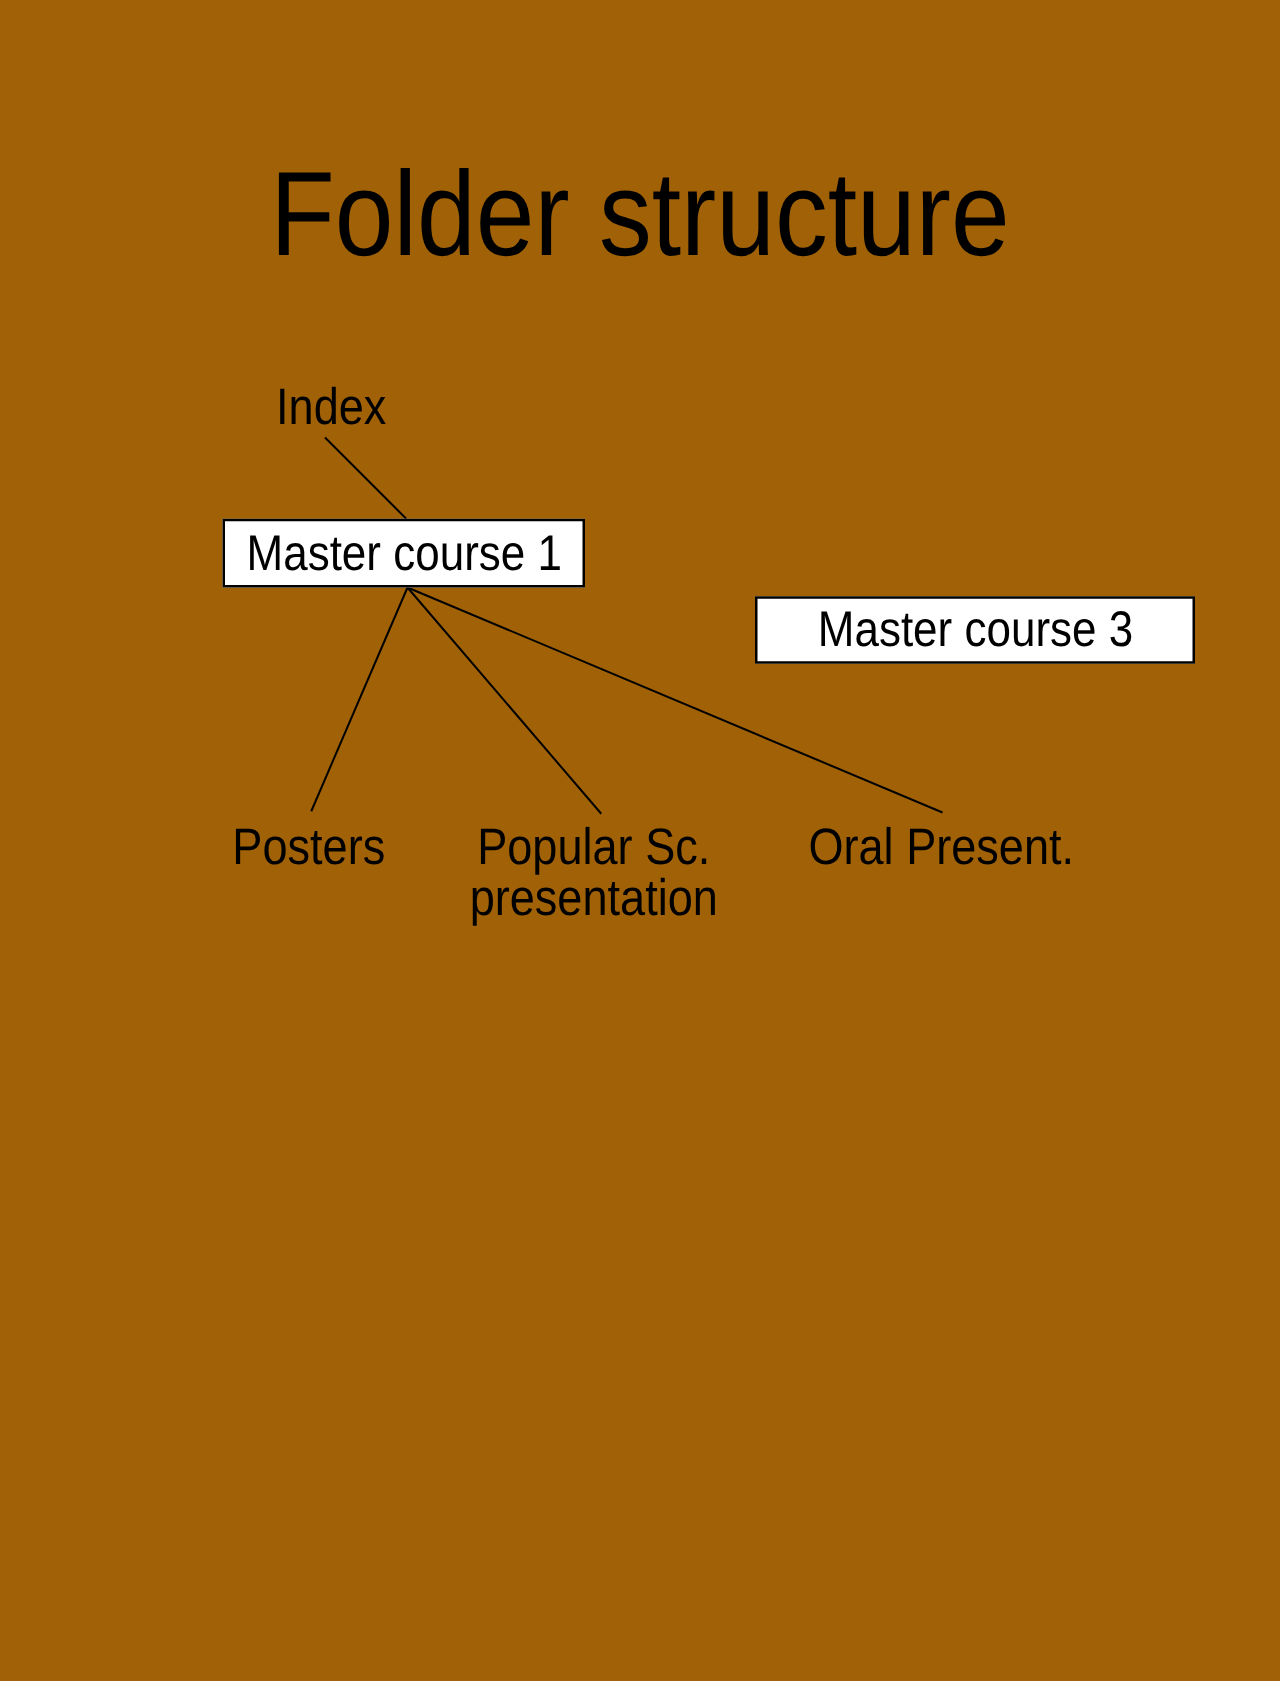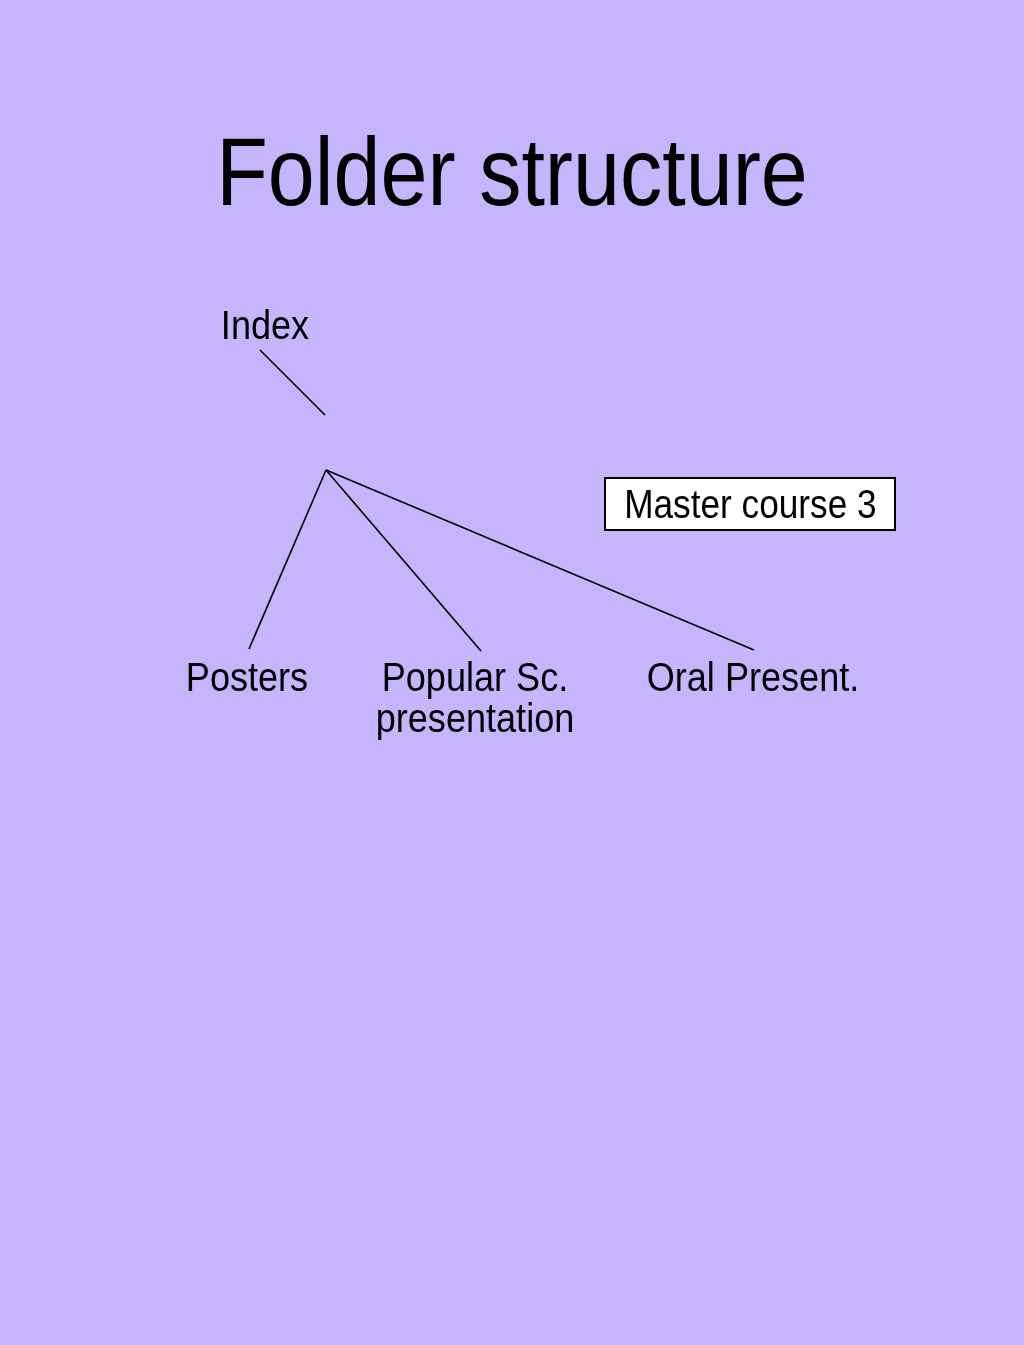--- a/index.html
+++ b/index.html
@@ -4,21 +4,21 @@
 <style>
   html, body {
     margin: 0;
     padding: 0;
     background: #ffffff;
   }
   .slide {
     position: relative;
     width: 1024px;
     height: 1345px;
-    background: #c4b5fd;
+    background: #a16207;
     color: #000000;
     font-family: "Liberation Sans", sans-serif;
     overflow: hidden;
     text-decoration: underline;
   }
   .slide-title {
     position: absolute;
     top: 114px;
     left: 0;
     width: 100%;
@@ -55,21 +55,21 @@
     line-height: 1;
   }
   .node-box span {
     display: inline-block;
     white-space: nowrap;
     transform: scaleX(0.88);
     transform-origin: center;
   }
   .box-mc1 { left: 178px; top: 415px; width: 290px; height: 55px; }
   .box-mc2 { left: 553px; top: 414px; width: 290px; height: 55px; }
-  .box-mc3 { left: 604px; top: 477px; width: 292px; height: 54px; }
+  .box-mc3 { left: 604px; top: 477px; width: 352px; height: 54px; }
   .floating-label {
     position: absolute;
     font-size: 41px;
     line-height: 41px;
     text-align: center;
     white-space: nowrap;
     transform: translateX(-50%) scaleX(0.88);
     transform-origin: center;
   }
   .label-index   { left: 265px; top: 305px; }
@@ -86,20 +86,23 @@
 
   <svg class="connectors" viewBox="0 0 1024 1345" xmlns="http://www.w3.org/2000/svg">
     <line x1="260" y1="350" x2="325" y2="415"></line>
     <line x1="326" y1="470" x2="249" y2="649"></line>
     <line x1="326" y1="470" x2="481" y2="651"></line>
     <line x1="326" y1="470" x2="754" y2="650"></line>
   </svg>
 
   <div class="floating-label label-index">Index</div>
 
+  <div class="node-box box-mc1">
+    <span>Master course 1</span>
+  </div>
 
 
   <div class="node-box box-mc3">
     <span>Master course 3</span>
   </div>
 
   <div class="floating-label label-posters">Posters</div>
 
   <div class="floating-label label-popular">
     <div>Popular Sc.</div>

